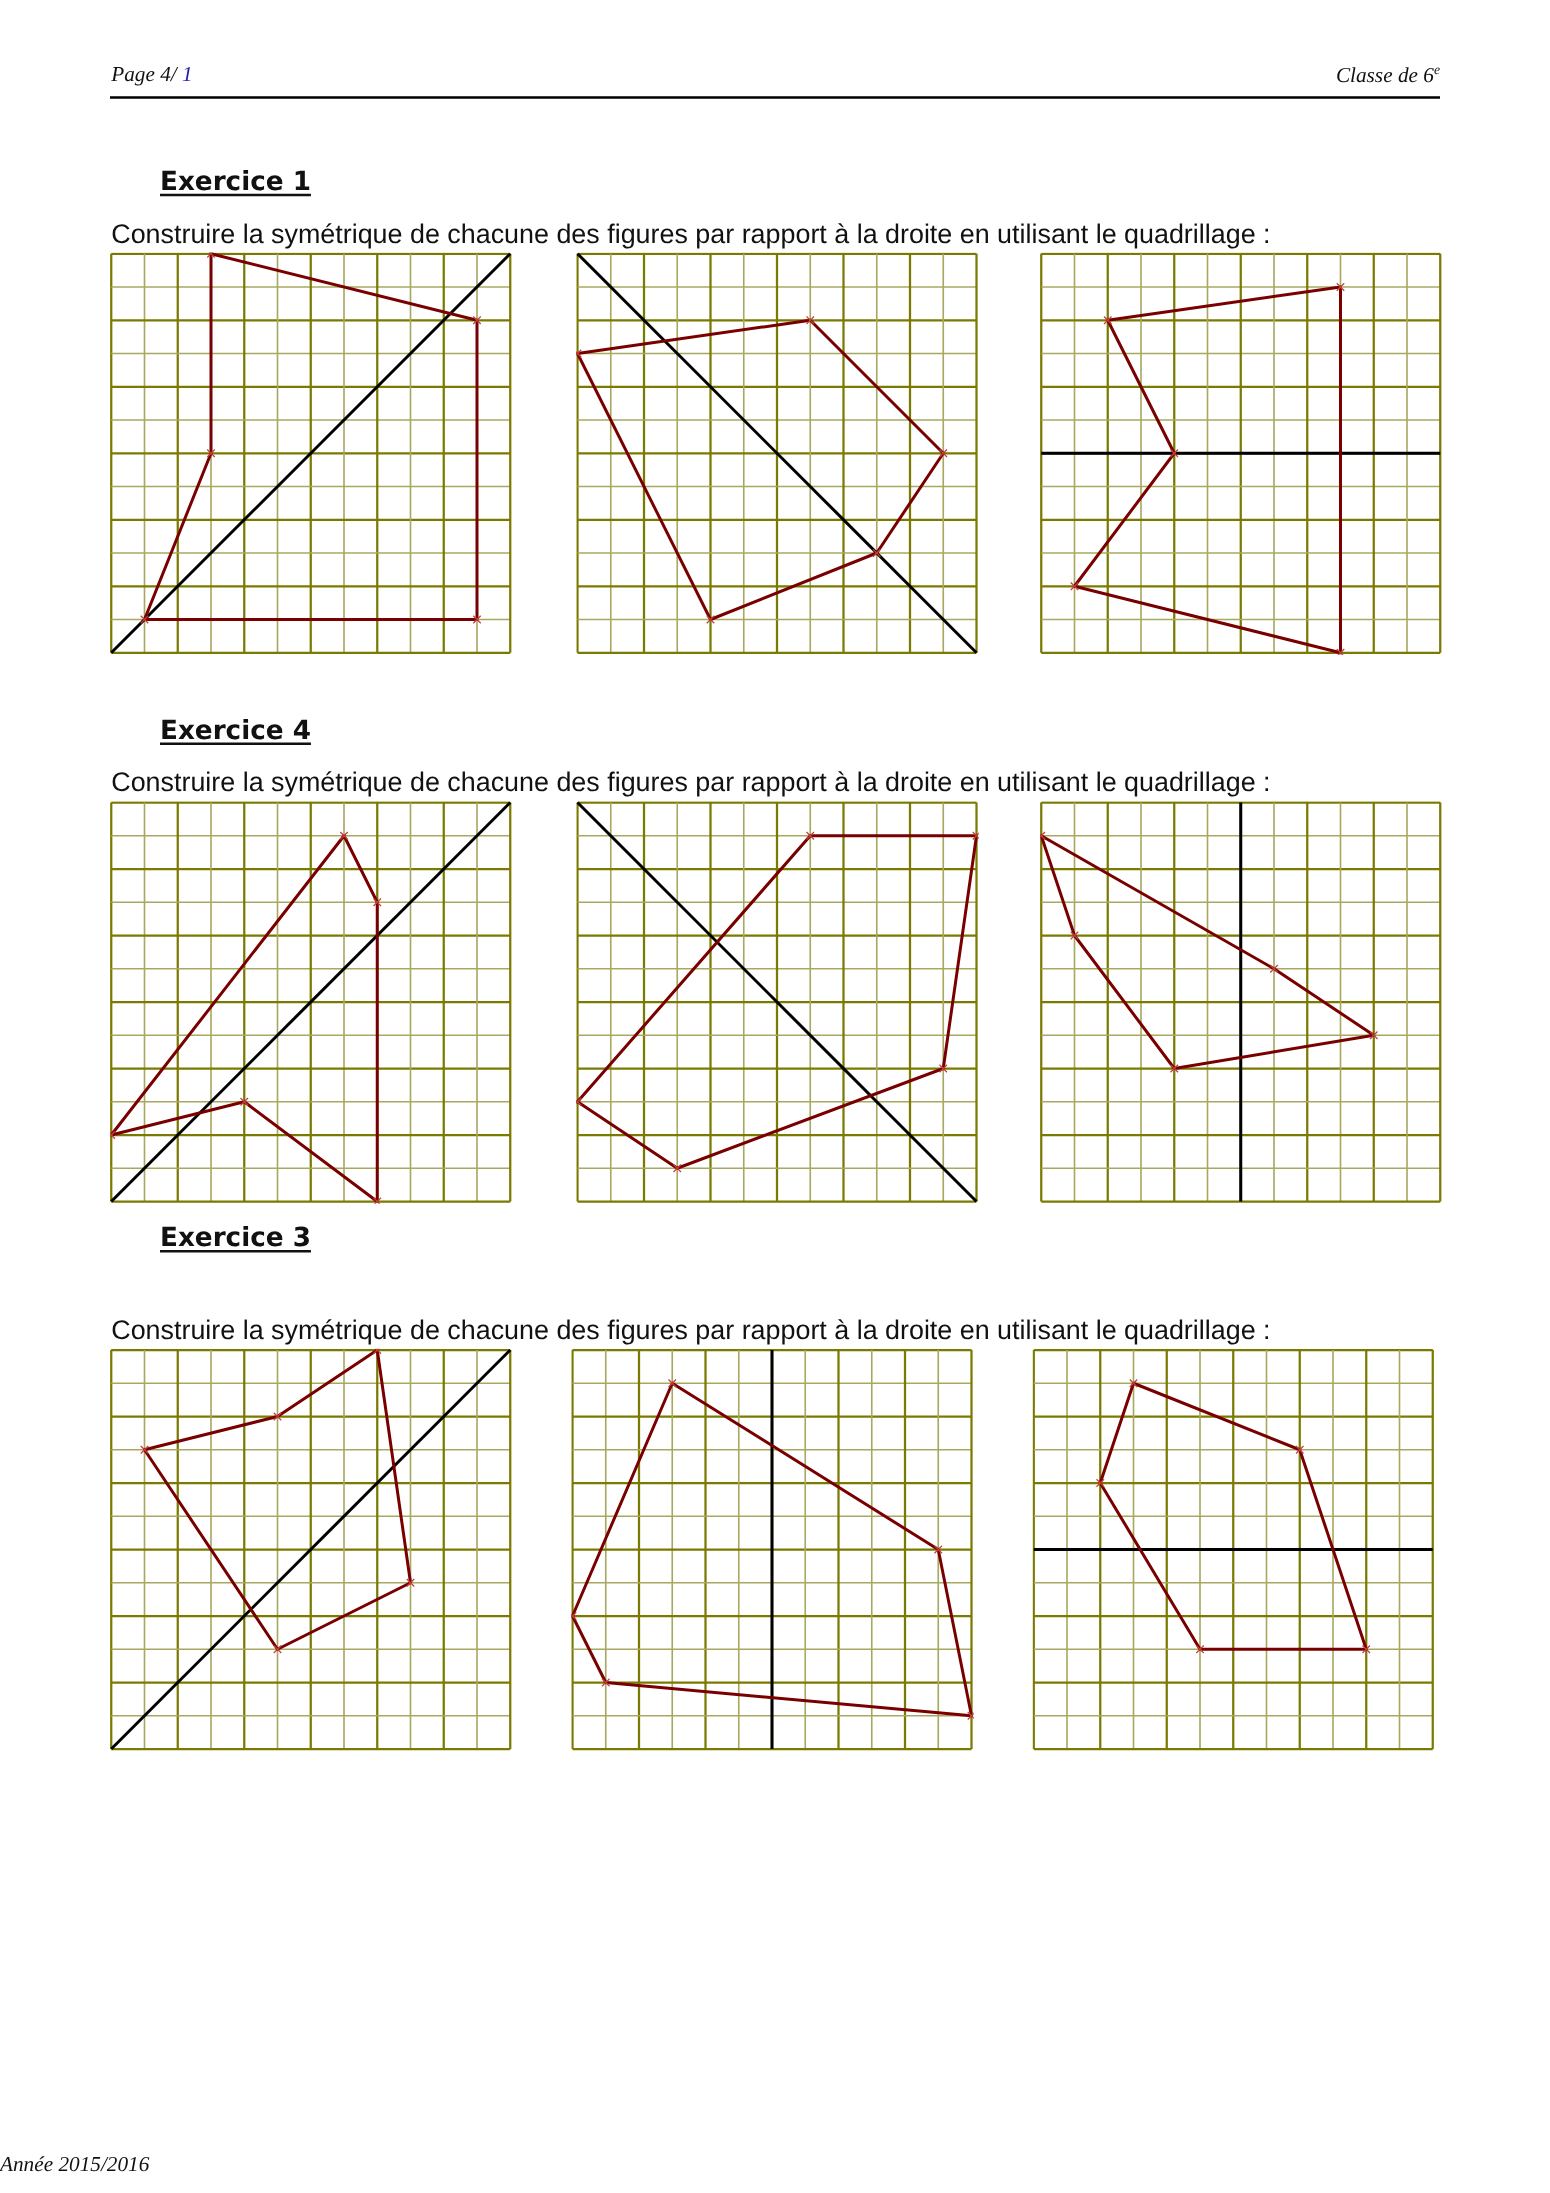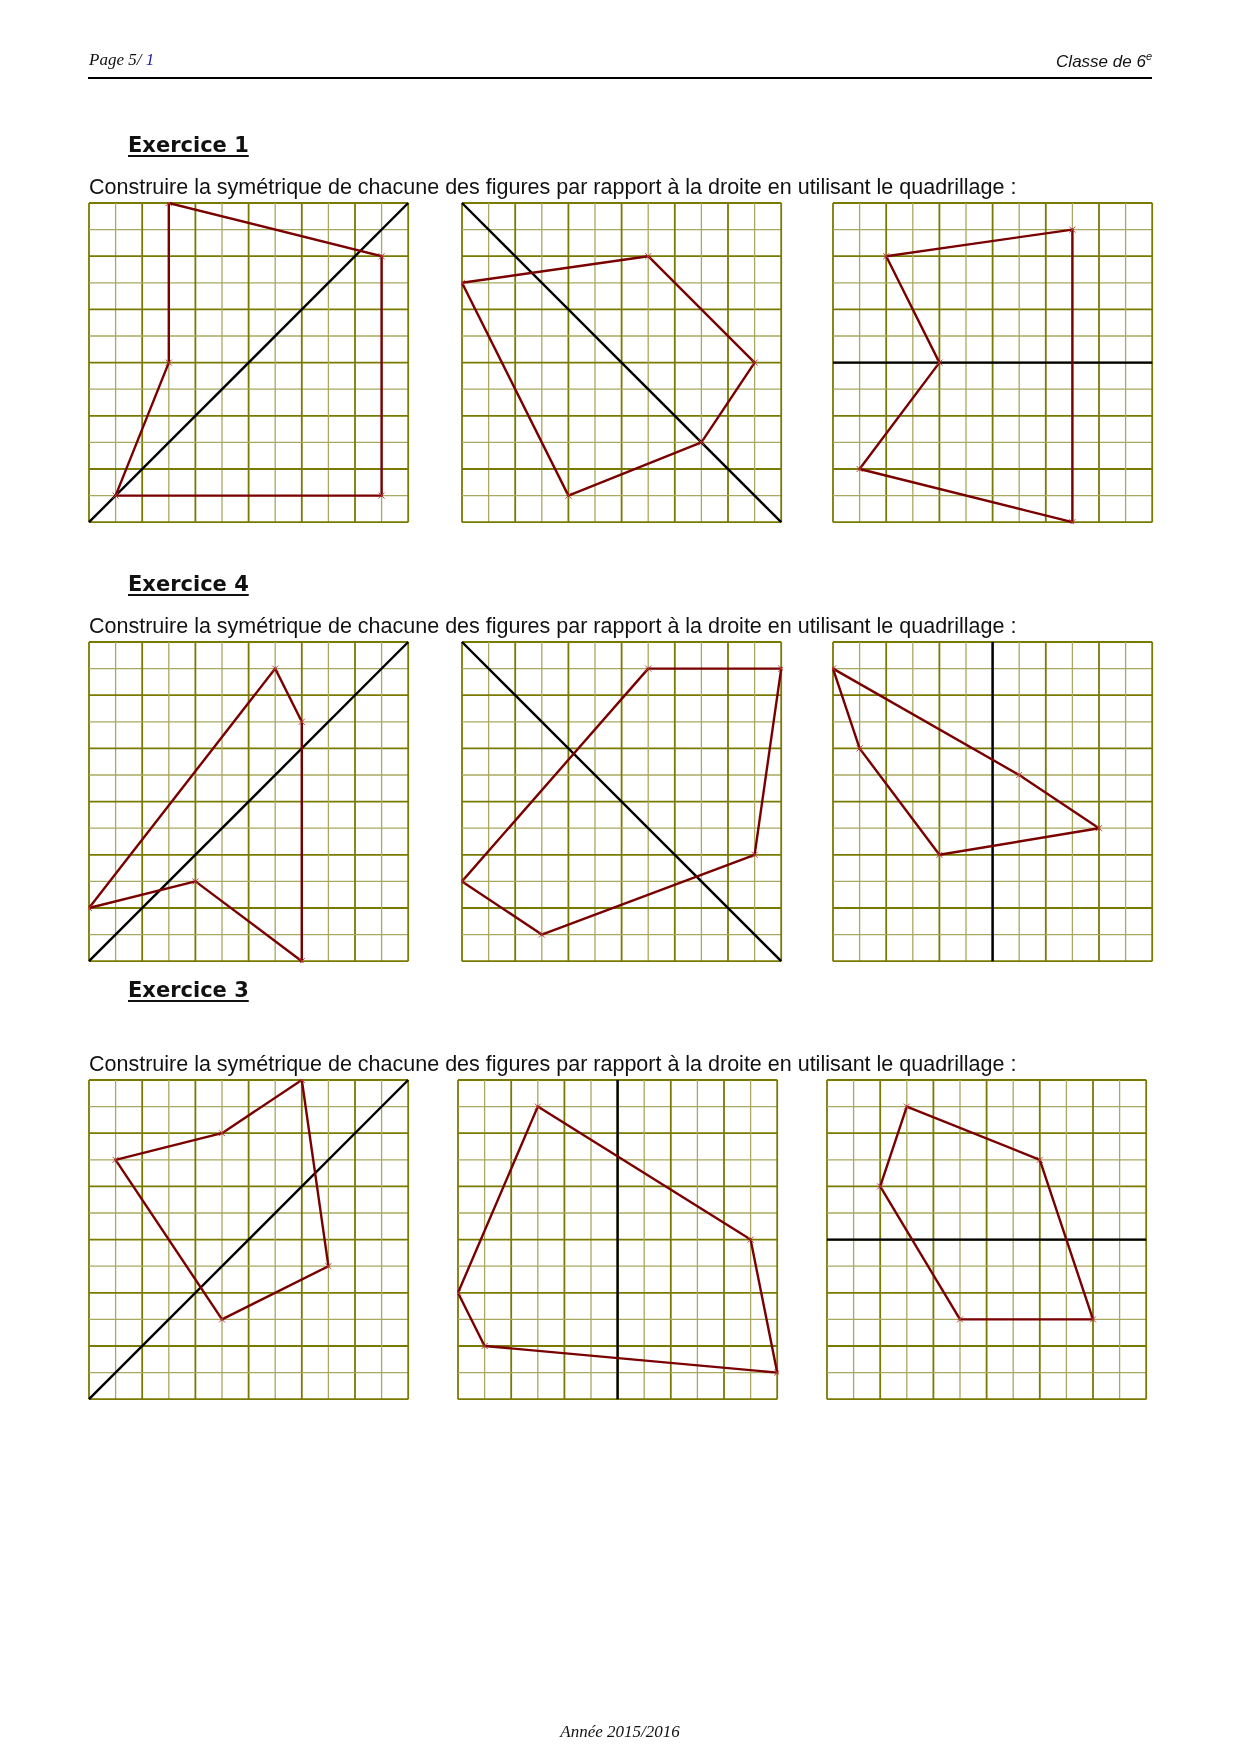--- a/index.html
+++ b/index.html
@@ -2,33 +2,33 @@
 <html><head>
 <meta charset="utf-8">
 <style>
   html, body { margin:0; padding:0; background:#fff; }
   body { width:1240px; height:1754px; position:relative; overflow:hidden;
          font-family:"DejaVu Serif","Liberation Serif",serif; color:#111; }
   .hdr-left { position:absolute; left:89px; top:50px; font-style:italic; font-size:17px;
               font-family:"Liberation Serif",serif; }
   .hdr-left .pnum { color:#2020b0; }
   .hdr-right { position:absolute; right:88px; top:50px; font-style:italic; font-size:17px;
-               font-family:Liberation Sans, sans-serif; }
+               font-family:Liberation Serif, serif; }
   .hdr-rule { position:absolute; left:88px; width:1064px; top:77px; height:2px; background:#000; }
   .ex-title { position:absolute; left:88px; font-family:"DejaVu Sans","Liberation Sans",sans-serif;
               font-weight:bold; font-size:21px; text-decoration:underline; text-underline-offset:3px;margin-left:40px; }
   .ex-text { position:absolute; left:89px; font-family:Liberation Sans, sans-serif; font-size:21.5px; }
   .grid { position:absolute; }
-  .footer { position:absolute; left:0; width:1240px; text-align:center; top:1722px;
+  .footer { position:absolute; left:0; width:1240px; top:1722px;
             font-style:italic; font-size:17px; font-family:"Liberation Serif",serif; }
 </style>
 </head>
 <body>
 
-<div class="hdr-left"><span>Page 5/ </span><span class="pnum">1</span></div>
+<div class="hdr-left"><span>Page 4/ </span><span class="pnum">1</span></div>
 <div class="hdr-right"><span>Classe de 6</span><sup style="font-size:11px">e</sup></div>
 <div class="hdr-rule"></div>
 
 <div class="ex-title" style="top:133px">Exercice 1</div>
 <div class="ex-text" style="top:175px">Construire la symétrique de chacune des figures par rapport à la droite en utilisant le quadrillage :</div>
 <svg class="grid" style="left:88px;top:202px" width="322" height="322">
     <line x1="1" y1="1" x2="1" y2="320.20000000000005" stroke="#7a7a00" stroke-width="1.8"></line>
     <line x1="1" y1="1" x2="320.20000000000005" y2="1" stroke="#7a7a00" stroke-width="1.8"></line>
     <line x1="27.6" y1="1" x2="27.6" y2="320.20000000000005" stroke="#a8a860" stroke-width="1.3"></line>
     <line x1="1" y1="27.6" x2="320.20000000000005" y2="27.6" stroke="#a8a860" stroke-width="1.3"></line>

